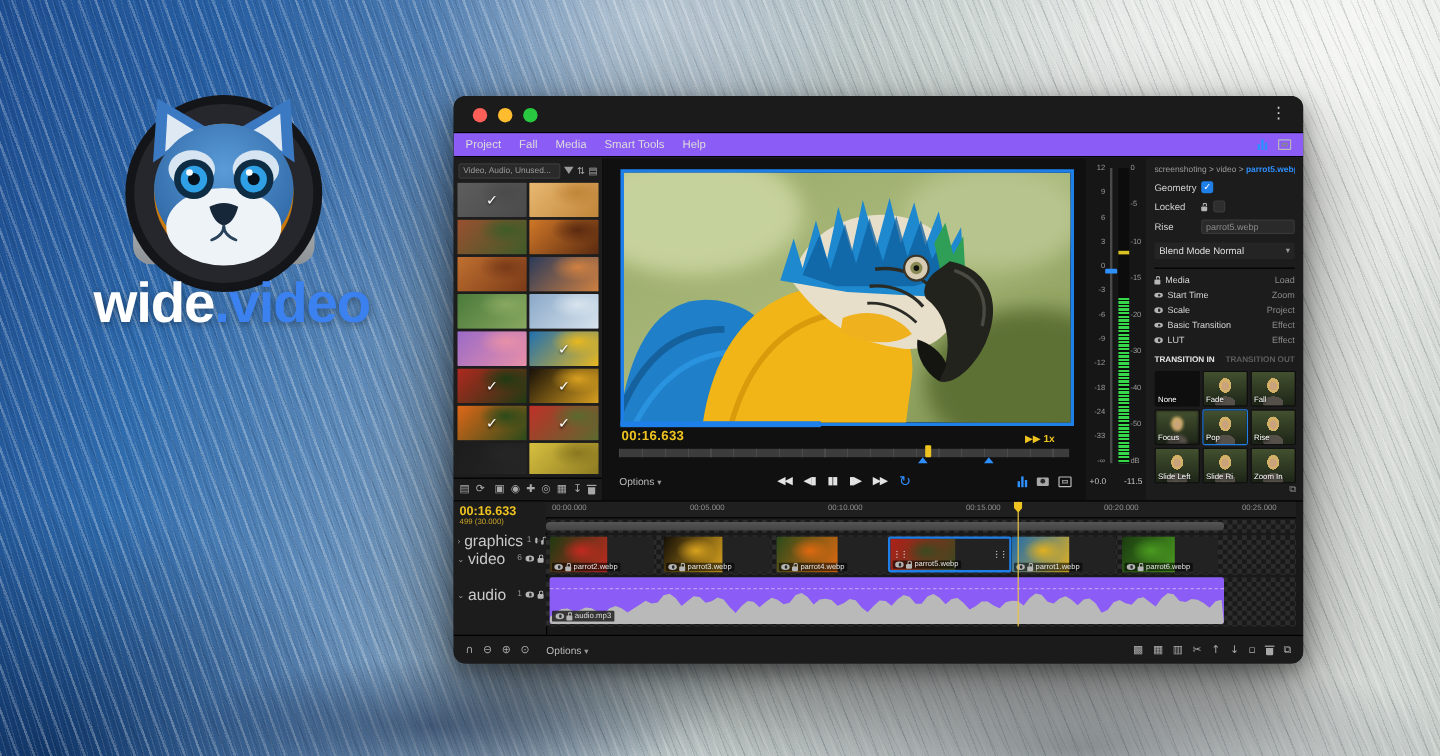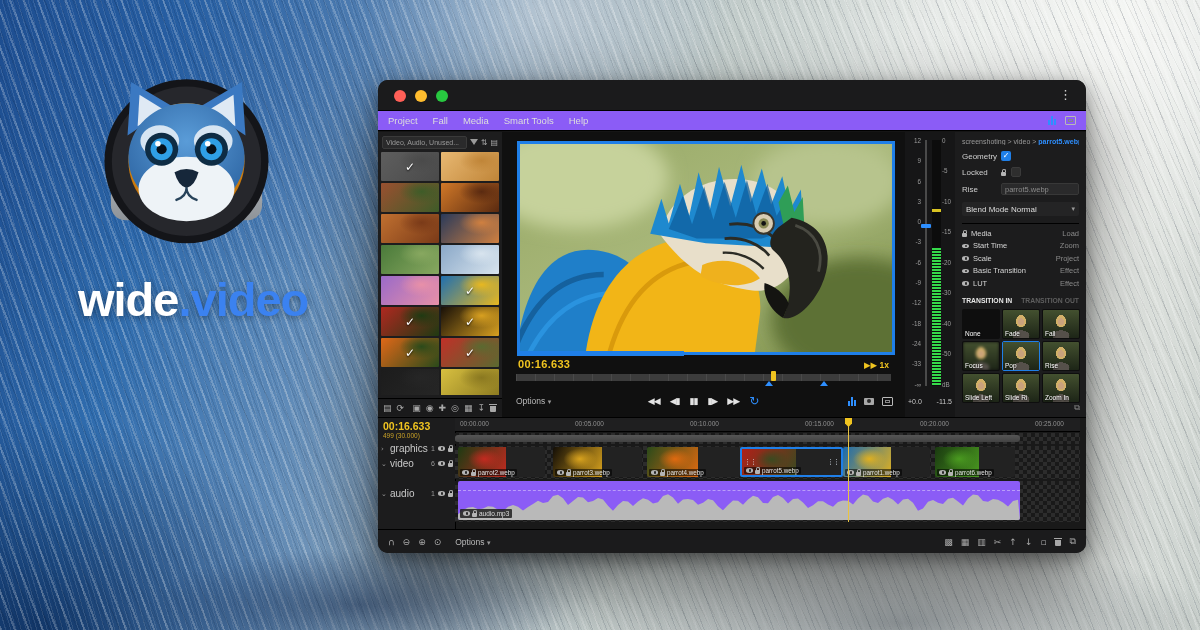--- a/index.html
+++ b/index.html
@@ -22,21 +22,21 @@
       repeating-linear-gradient(64deg, rgba(0,0,0,.07) 0 1px, rgba(0,0,0,0) 1px 9px);}
   .bg::after{content:"";position:absolute;inset:0;
     background:
       radial-gradient(300px 80px at 30% 96%, rgba(10,30,65,.5), transparent 70%),
       radial-gradient(420px 110px at 75% 99%, rgba(40,50,60,.45), transparent 75%),
       radial-gradient(260px 200px at 45% 2%, rgba(255,255,255,.35), transparent 70%);}
 
   
   .logo{left:84px;top:58px;width:205px;height:212px;}
   .wordmark{left:78px;top:224px;width:270px;font-size:47px;font-weight:bold;letter-spacing:-1px;
-    text-shadow:0 2px 6px rgba(0,0,0,.35);margin-top:48px;}
+    text-shadow:0 2px 6px rgba(0,0,0,.35);}
   .wordmark .bw{color:#fff;}
   .wordmark .bb{color:#3b82f0;}
 
   
   .win{left:378px;top:80px;width:708px;height:473px;background:#151515;border-radius:10px;
     box-shadow:0 30px 70px rgba(0,0,0,.55),0 6px 18px rgba(0,0,0,.4);overflow:hidden;
     font-size:9px;color:#c9c9c9;}
   .titlebar{left:0;top:0;width:708px;height:30px;background:#1b1b1c;border-bottom:1px solid #000;}
   .dot{top:10px;width:12px;height:12px;border-radius:50%;}
   .kebab{right:14px;top:7px;font-size:13px;color:#cfcfcf;font-family:"DejaVu Sans",sans-serif;}
@@ -75,21 +75,21 @@
   .mtools{left:0;top:266px;width:124px;height:18px;background:#1a1a1b;border-top:1px solid #000;
     display:flex;align-items:center;justify-content:space-between;padding:0 5px;box-sizing:border-box;}
   .mtools .grp{display:flex;gap:5px;align-items:center;font-size:8px;}
 
   
   .preview{left:124px;top:52px;width:403px;height:285px;background:#101010;border-right:1px solid #000;}
   .canvas{left:15px;top:9px;width:372px;height:208px;border:3px solid #1f7fe8;background:#000;}
   .canvas svg{display:block;width:100%;height:100%;}
   .cropbar{position:absolute;left:-3px;bottom:-4px;width:45%;height:5px;background:#1f7fe8;}
   .tc{left:16px;top:226px;color:#f0c420;font-weight:bold;font-size:11px;letter-spacing:.3px;}
-  .speed{right:16px;top:228px;color:#f0c420;font-size:8.5px;font-weight:bold;}
+  .speed{right:26px;top:228px;color:#f0c420;font-size:8.5px;font-weight:bold;}
   .scrub{left:14px;top:242px;width:375px;height:7px;background:#3c3c3c;
     background-image:repeating-linear-gradient(90deg,#4a4a4a 0 1px,rgba(0,0,0,0) 1px 19px);}
   .ph-y{position:absolute;top:-3px;width:5px;height:10px;background:#f0c420;border-radius:1px;}
   .tri{position:absolute;top:7px;width:0;height:0;border-left:4px solid transparent;border-right:4px solid transparent;border-bottom:5px solid #2e8fff;}
   .ctrls{left:0;top:256px;width:403px;height:26px;display:flex;align-items:center;}
   .opt{color:#b9b9b9;font-size:8.5px;margin-left:14px;}
   .transport{position:absolute;left:50%;transform:translateX(-50%);display:flex;gap:10px;align-items:center;}
   .tbtn{color:#e3e3e3;font-size:9px;font-family:"DejaVu Sans",sans-serif;letter-spacing:-1px;}
   .tbtn.loop{color:#2e8fff;font-size:12px;letter-spacing:0;}
   .pv-right{position:absolute;right:12px;display:flex;gap:8px;align-items:center;}
@@ -141,21 +141,21 @@
       linear-gradient(180deg,#43502f,#1d2517);}
   .woman.blur{filter:blur(1.4px);}
   .insp .expand{position:absolute;right:6px;bottom:4px;font-size:8px;color:#8a8a8a;font-family:"DejaVu Sans",sans-serif;}
 
   
   .tl{left:0;top:337px;width:708px;height:112px;background:#191919;border-top:1px solid #000;}
   .tl-head{left:0;top:0;width:77px;height:112px;background:#1c1c1d;border-right:1px solid #000;}
   .tl-tc{left:5px;top:2px;color:#f0c420;font-weight:bold;font-size:10.5px;}
   .tl-fi{left:5px;top:14px;color:#c9a227;font-size:6.5px;}
   .trow{left:3px;display:flex;align-items:center;gap:3px;width:72px;}
-  .trow .tn{color:#c9c9c9;font-size:10px;flex:1;}
+  .trow .tn{color:#c9c9c9;font-size:13px;flex:1;}
   .trow .cnt{color:#9a9a9a;font-size:7px;}
   .tchev{color:#9a9a9a;font-size:7px;font-family:"DejaVu Sans",sans-serif;width:6px;}
   .tl-body{left:77px;top:0;width:625px;height:112px;overflow:hidden;}
   .ruler{left:0;top:0;width:625px;height:13px;background:#1f1f20;border-bottom:1px solid #000;}
   .rlab{position:absolute;top:2px;font-size:6.5px;color:#8f8f8f;}
   .chk{background:repeating-conic-gradient(#2c2c2c 0% 25%, #191919 0% 50%) 0 0 / 8px 8px;}
   .g-row{left:0;top:15px;width:625px;height:11px;}
   .g-bar{position:absolute;left:0;top:2px;height:7px;background:linear-gradient(180deg,#555,#434343);border-radius:3px;}
   .v-row{left:0;top:28px;width:625px;height:33px;}
   .clip{position:absolute;top:1px;height:30px;border-radius:2px;overflow:hidden;background:#222;box-sizing:border-box;}

